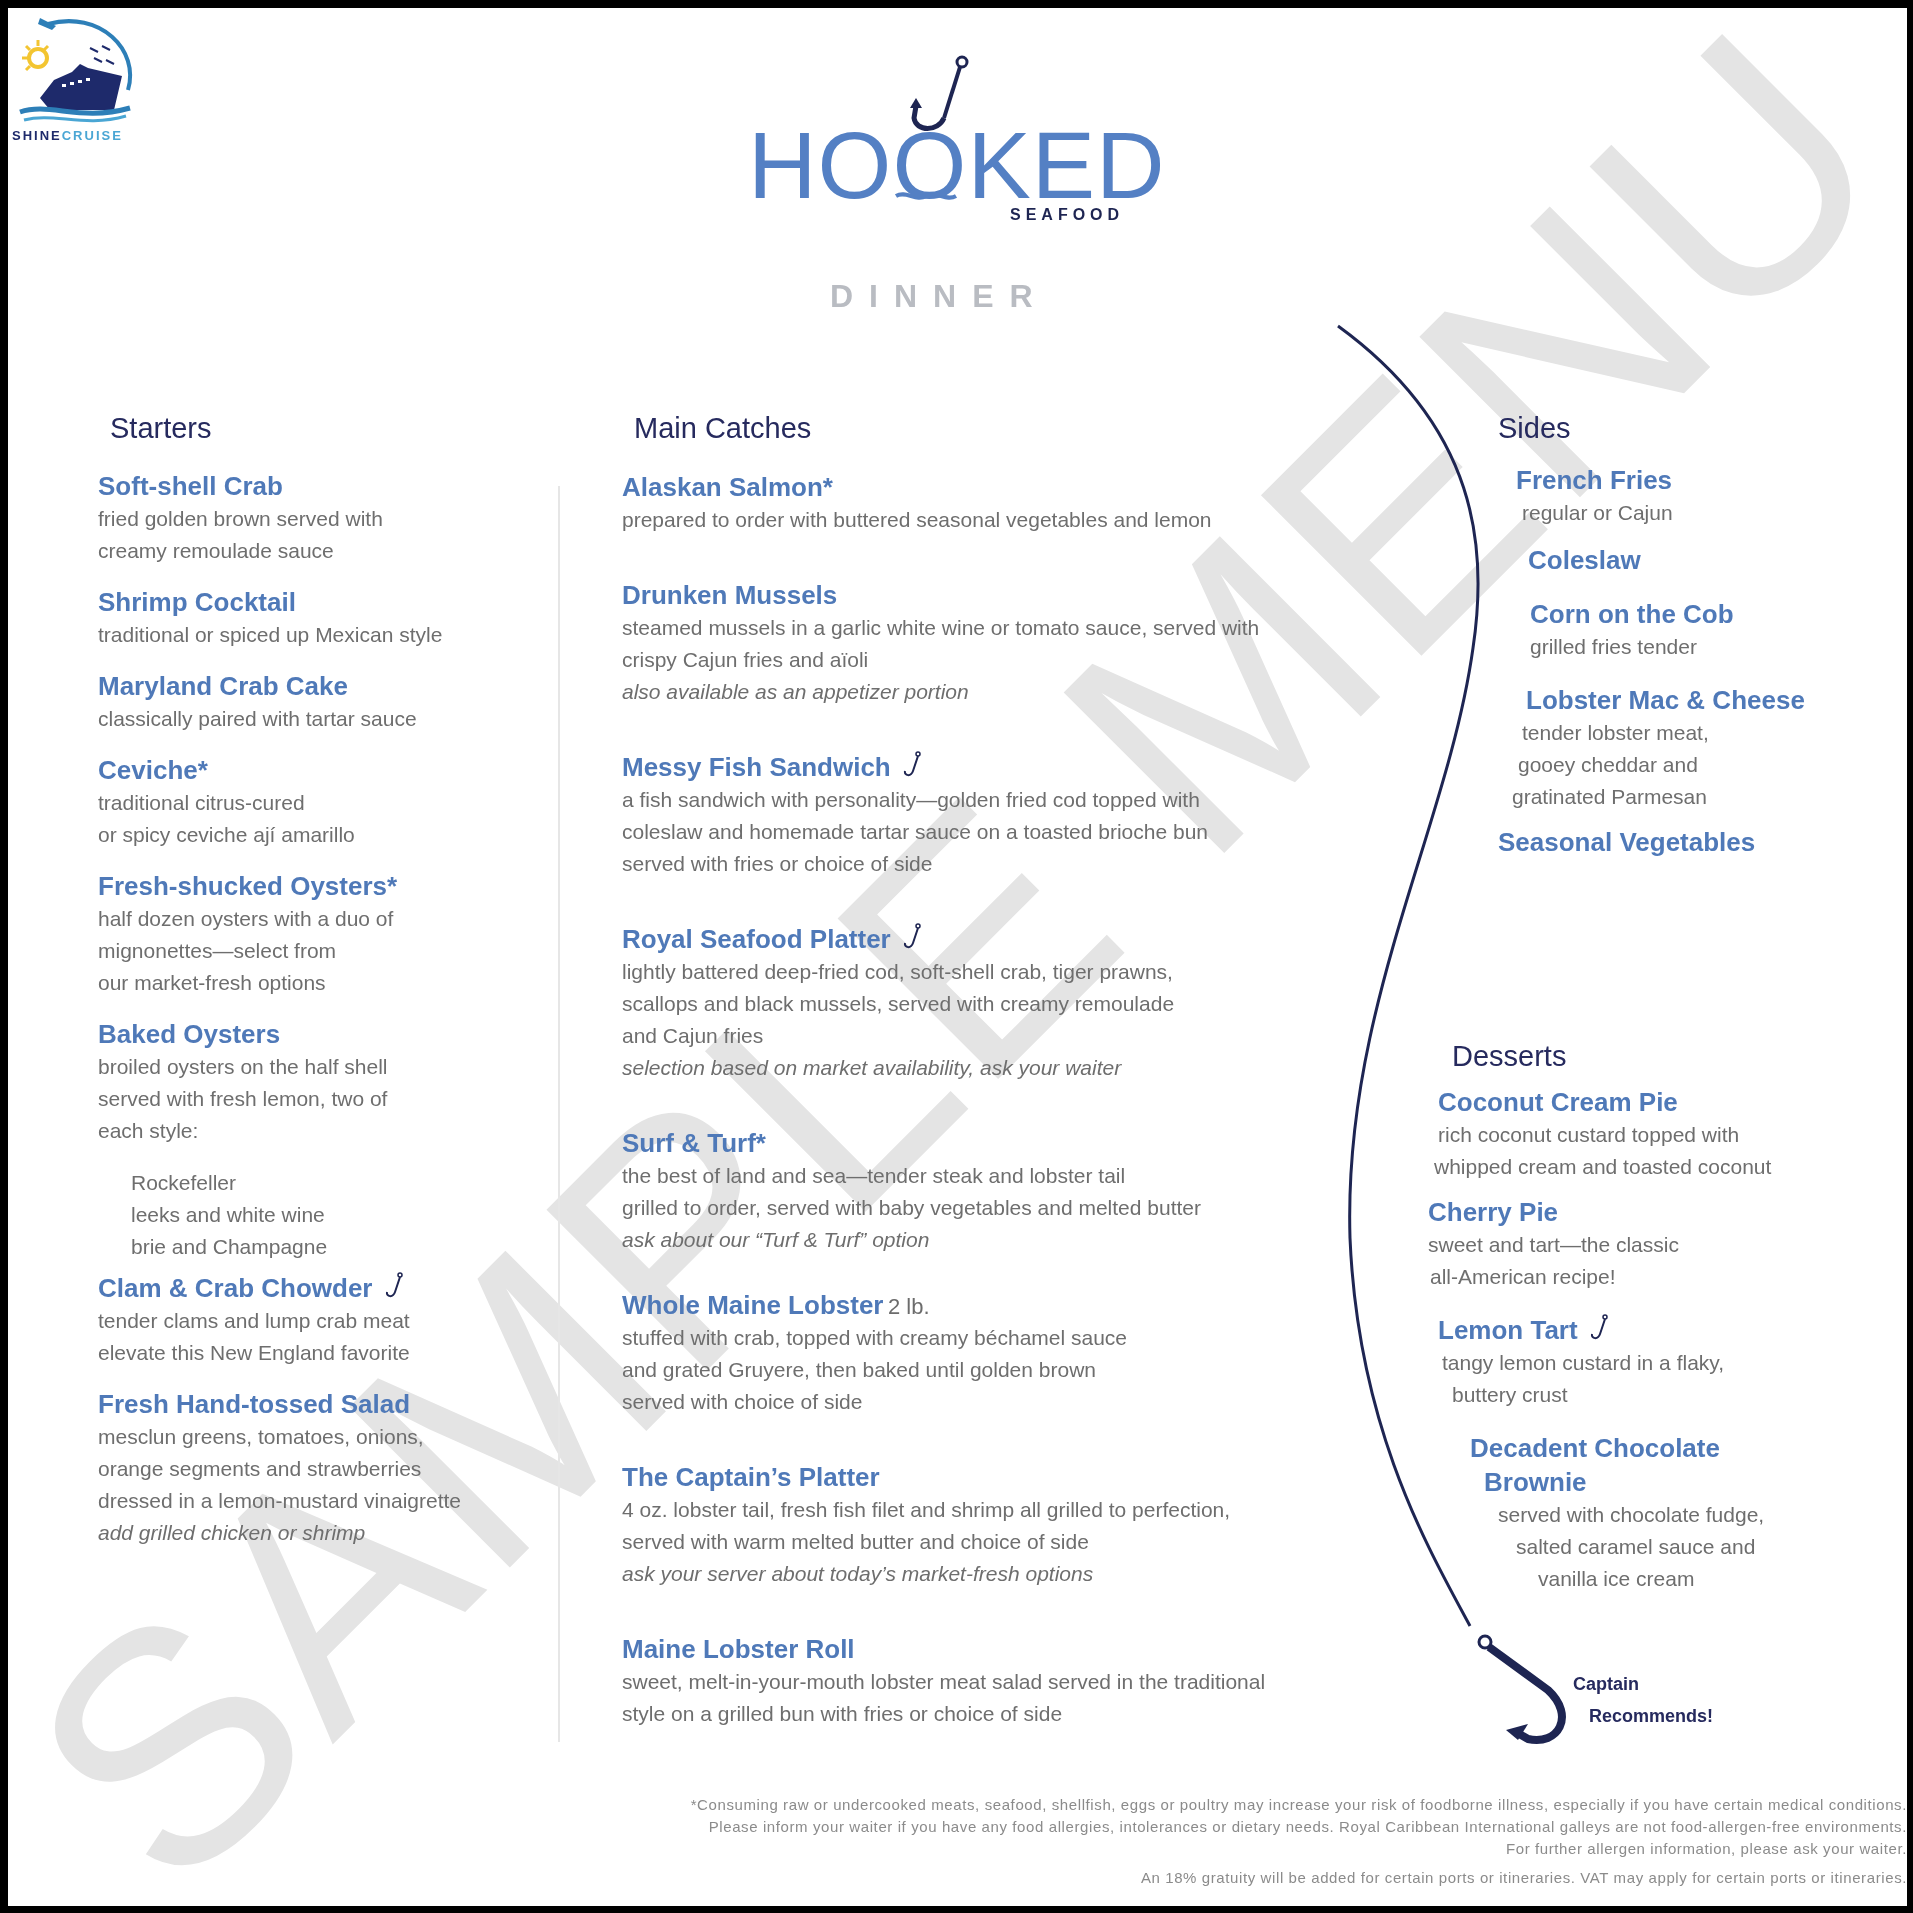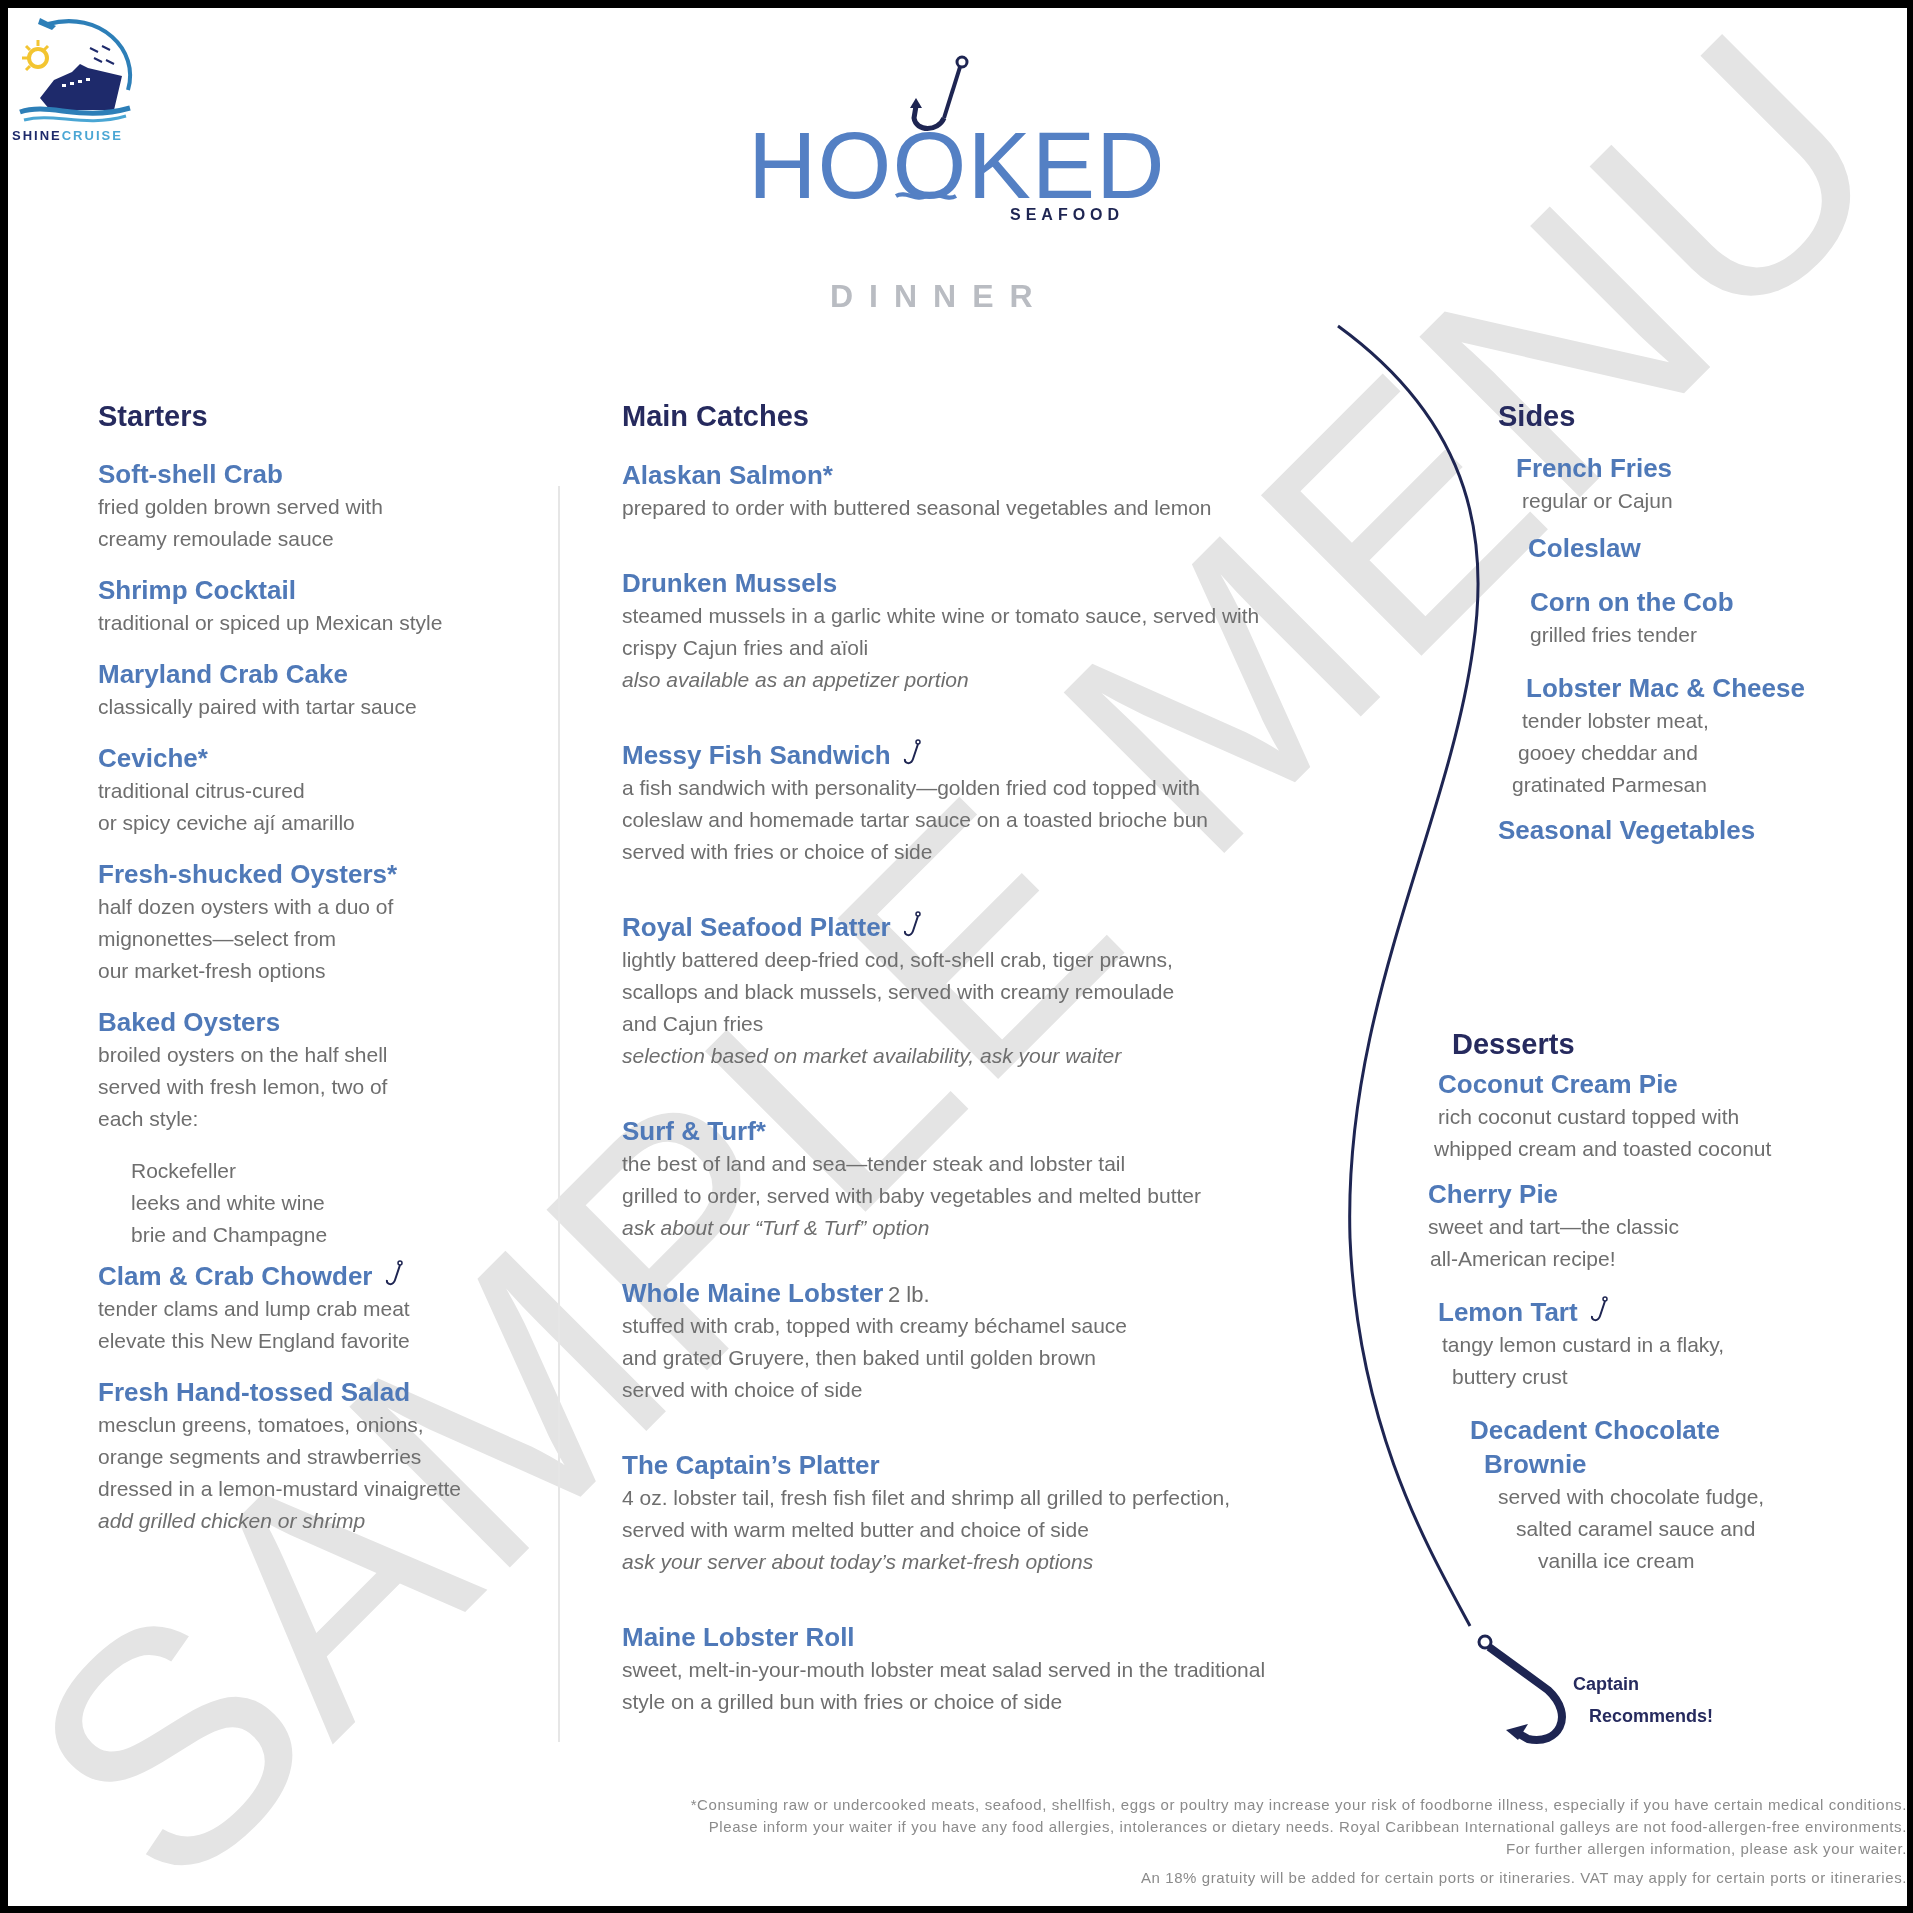--- a/index.html
+++ b/index.html
@@ -17,21 +17,21 @@
   .brand-logo .brand-text { position: absolute; left: 2px; top: 118px; font-size: 13px; font-weight: 700; letter-spacing: 2px; white-space: nowrap; }
   .brand-text .shine { color: #1e2a6b; }
   .brand-text .cruise { color: #4aa6d4; }
 
   .hooked-logo { left: 740px; top: 40px; width: 400px; height: 180px; }
   .hooked-word { position: absolute; left: 0; top: 70px; font-size: 95px; font-weight: 400; color: #5480c4; letter-spacing: 1px; line-height: 1; }
   .seafood-word { position: absolute; left: 262px; top: 158px; font-size: 16px; font-weight: 700; color: #1e2552; letter-spacing: 5px; }
   .dinner-word { left: 822px; top: 270px; font-size: 32px; font-weight: 700; color: #b9bcc2; letter-spacing: 16px; }
 
   
-  .section-title { font-size: 29px; font-weight: 700; color: #262a5e; margin: 0; }
+  .section-title { font-size: 29px; font-weight: 400; color: #262a5e; margin: 12px; }
   .item { margin: 0; }
   .item-name { font-size: 26px; font-weight: 700; color: #4f79b8; line-height: 34px; display: inline; }
   .item-extra { font-size: 22px; color: #6c6c6c; font-weight: 400; }
   .desc { font-size: 21px; color: #6e6e6e; line-height: 32px; }
   .note { font-size: 21px; color: #6e6e6e; font-style: italic; line-height: 32px; }
   .hook-mini { display: inline-block; width: 22px; height: 28px; vertical-align: -3px; margin-left: 10px; }
 
   .col-starters { left: 90px; top: 392px; width: 460px; }
   .col-main { left: 614px; top: 392px; width: 780px; }
   .divider { left: 550px; top: 478px; width: 2px; height: 1256px; background: #e6e6e6; }

